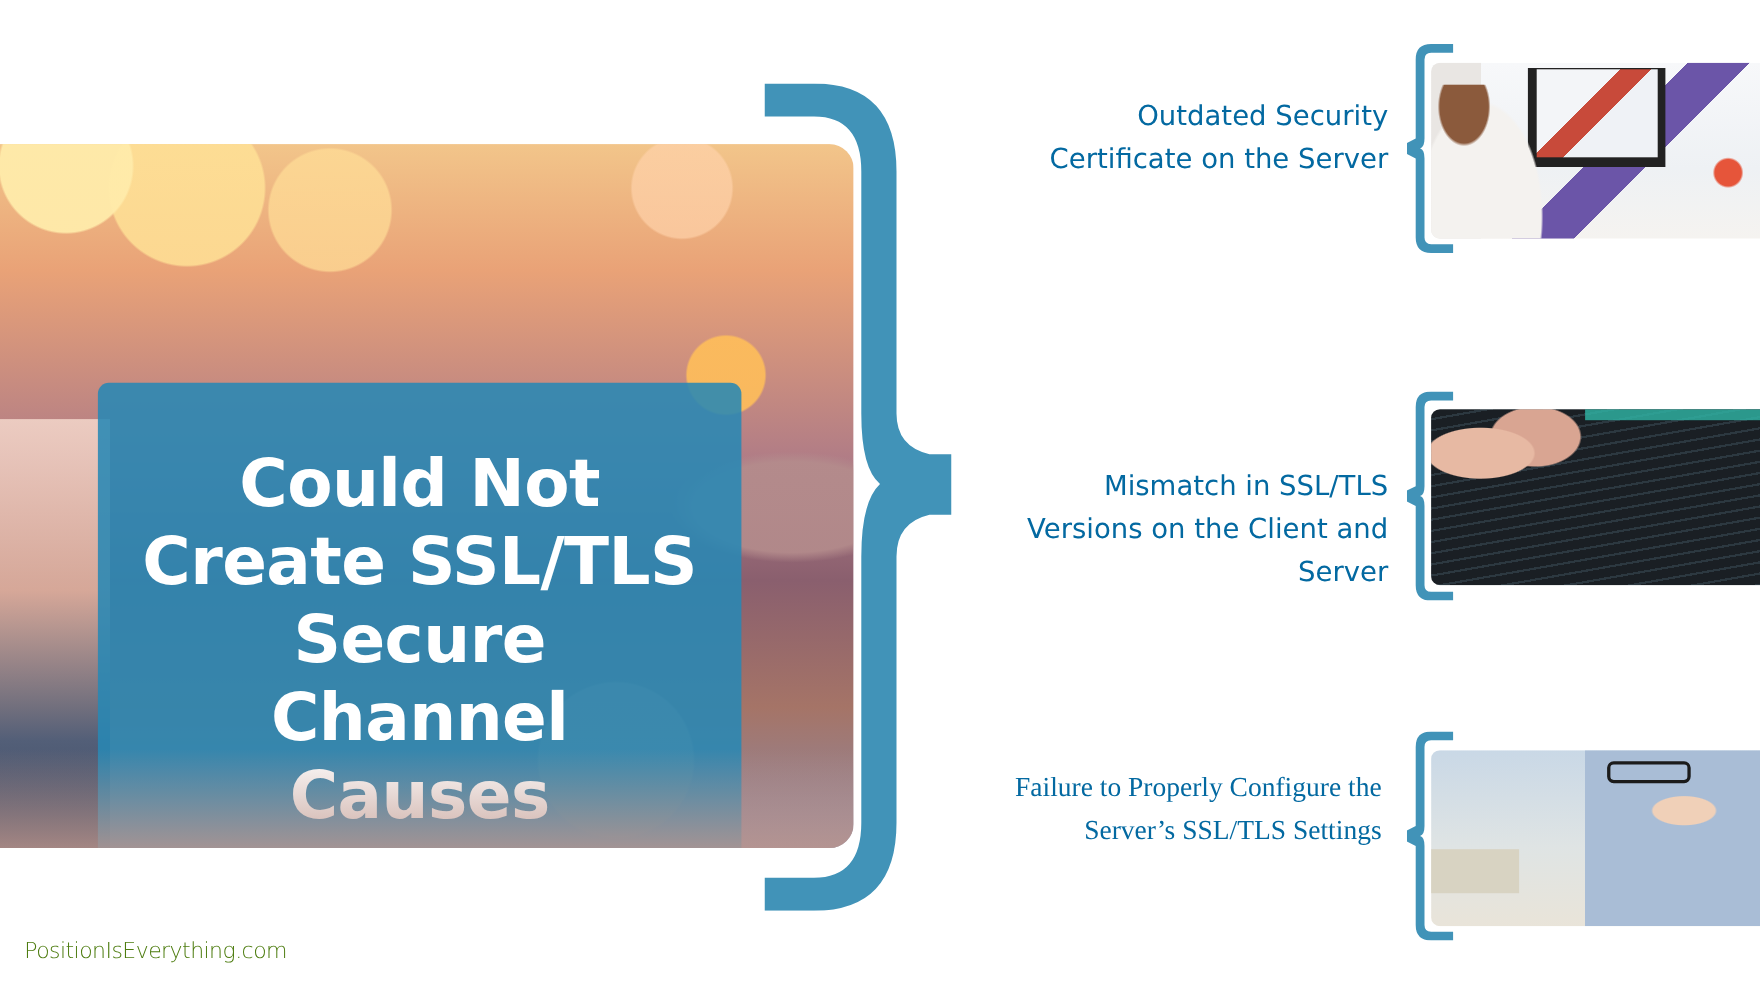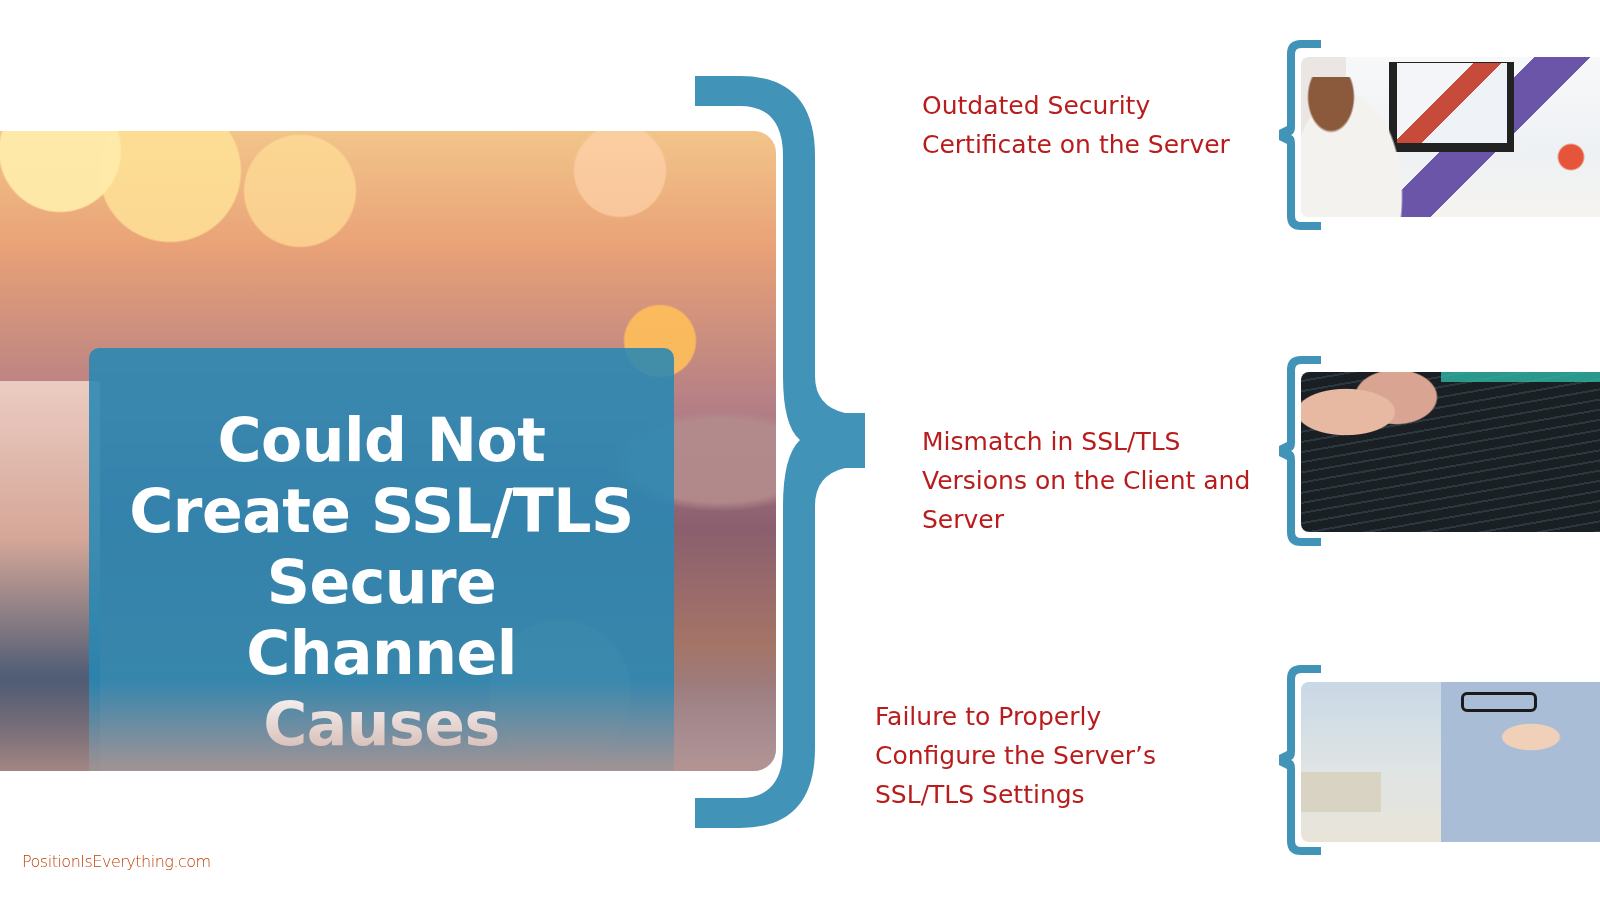--- a/index.html
+++ b/index.html
@@ -27,21 +27,21 @@
   .title-box { position:absolute; left:89px; top:217px; width:585px; height:468px;
     background:rgba(40,135,180,0.88); border-radius:10px;
     display:flex; align-items:center; justify-content:center; text-align:center; }
   .title-text { color:#ffffff; font-family:"DejaVu Sans", sans-serif; font-weight:bold;
     font-size:60px; line-height:71px; letter-spacing:-0.5px; width:520px; }
 
   
   .big-brace { position:absolute; left:695px; top:76px; width:170px; height:752px; }
 
   
-  .item-text { position:absolute; width:340px; text-align:left; color:#b91c1c;
+  .item-text { position:absolute; width:340px; text-align:right; color:#0369a1;
     font-family:"DejaVu Sans", sans-serif; font-size:25px; line-height:39px; }
   .item-brace { position:absolute; width:50px; height:190px; }
   .item-photo { position:absolute; left:1301px; width:299px; height:160px; border-radius:8px 0 0 8px; overflow:hidden; }
 
   .photo-1 { background:
       radial-gradient(ellipse at 55px 80px, #d9a88a 0 25px, transparent 27px),
       linear-gradient(90deg, #e9e6e3 0 45px, transparent 45px),
       linear-gradient(180deg, transparent 0 5px, #222 5px 95px, transparent 95px) 88px 0/125px 160px no-repeat,
       radial-gradient(circle at 270px 100px, #e6553a 0 12px, transparent 14px),
       linear-gradient(135deg, transparent 0 165px, #6b55a8 165px 205px, transparent 205px),
@@ -60,21 +60,21 @@
   .photo-2 .glow { position:absolute; left:140px; top:0; width:160px; height:10px; background:#2fb6a6; opacity:0.8; }
 
   .photo-3 { background:
       radial-gradient(ellipse at 230px 55px, #f0d0b8 0 28px, transparent 30px),
       linear-gradient(90deg, transparent 0 140px, #a9bdd6 140px 300px),
       linear-gradient(180deg, #c9d8e6 0%, #dfe4e4 55%, #e9e4d9 100%); }
   .photo-3 .glasses { position:absolute; left:160px; top:10px; width:70px; height:14px;
     border:3px solid #1b1b1b; border-radius:6px; }
   .photo-3 .book { position:absolute; left:0; top:90px; width:80px; height:40px; background:#d8d3c2; }
 
-  .footer { position:absolute; left:22px; top:852px; font-size:16px; color:#c2410c;
+  .footer { position:absolute; left:22px; top:852px; font-size:20px; color:#4d7c0f;
     font-family:"DejaVu Sans", sans-serif; font-weight:300; letter-spacing:-0.5px; }
 </style>
 </head>
 <body>
 
 <div class="hero-photo">
   <div class="title-box">
     <div class="title-text">Could Not Create SSL/TLS Secure Channel Causes</div>
   </div>
 </div>
@@ -93,21 +93,21 @@
 </div>
 
 <div class="item-text" style="left:922px; top:398px;margin-top:24px;">Mismatch in SSL/TLS Versions on the Client and Server</div>
 <svg class="item-brace" style="left:1279px; top:356px;" viewBox="0 0 50 190">
   <path d="M42 0 H22 Q8 0 8 14 V86 L0 90 V100 L8 104 V176 Q8 190 22 190 H42 V182 H22 Q16 182 16 176 V104 Q16 96 12 95 Q16 94 16 86 V14 Q16 8 22 8 H42 Z" fill="#4193B8"></path>
 </svg>
 <div class="item-photo photo-2" style="top:372px;">
   <div class="glow"></div>
 </div>
 
-<div class="item-text" style="left:875px; top:697px;">Failure to Properly Configure the Server’s SSL/TLS Settings</div>
+<div class="item-text" style="left:916px; top:697px;font-family:Liberation Serif, serif;">Failure to Properly Configure the Server’s SSL/TLS Settings</div>
 <svg class="item-brace" style="left:1279px; top:665px;" viewBox="0 0 50 190">
   <path d="M42 0 H22 Q8 0 8 14 V86 L0 90 V100 L8 104 V176 Q8 190 22 190 H42 V182 H22 Q16 182 16 176 V104 Q16 96 12 95 Q16 94 16 86 V14 Q16 8 22 8 H42 Z" fill="#4193B8"></path>
 </svg>
 <div class="item-photo photo-3" style="top:682px;">
   <div class="glasses"></div>
   <div class="book"></div>
 </div>
 
 <div class="footer">PositionIsEverything.com</div>
 

